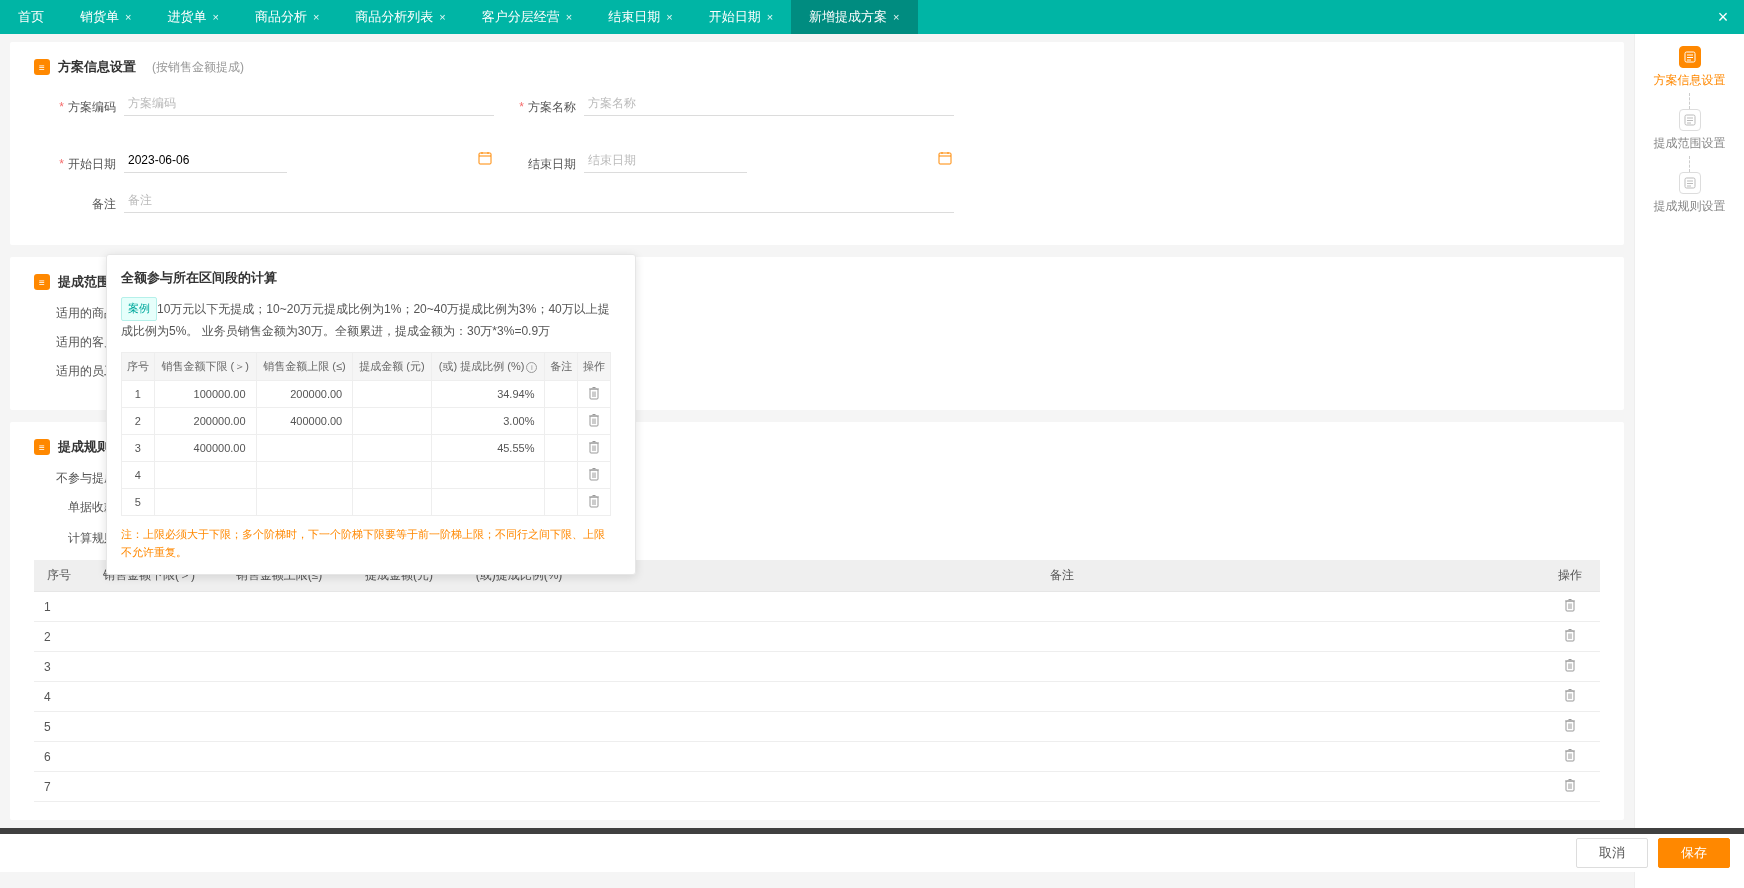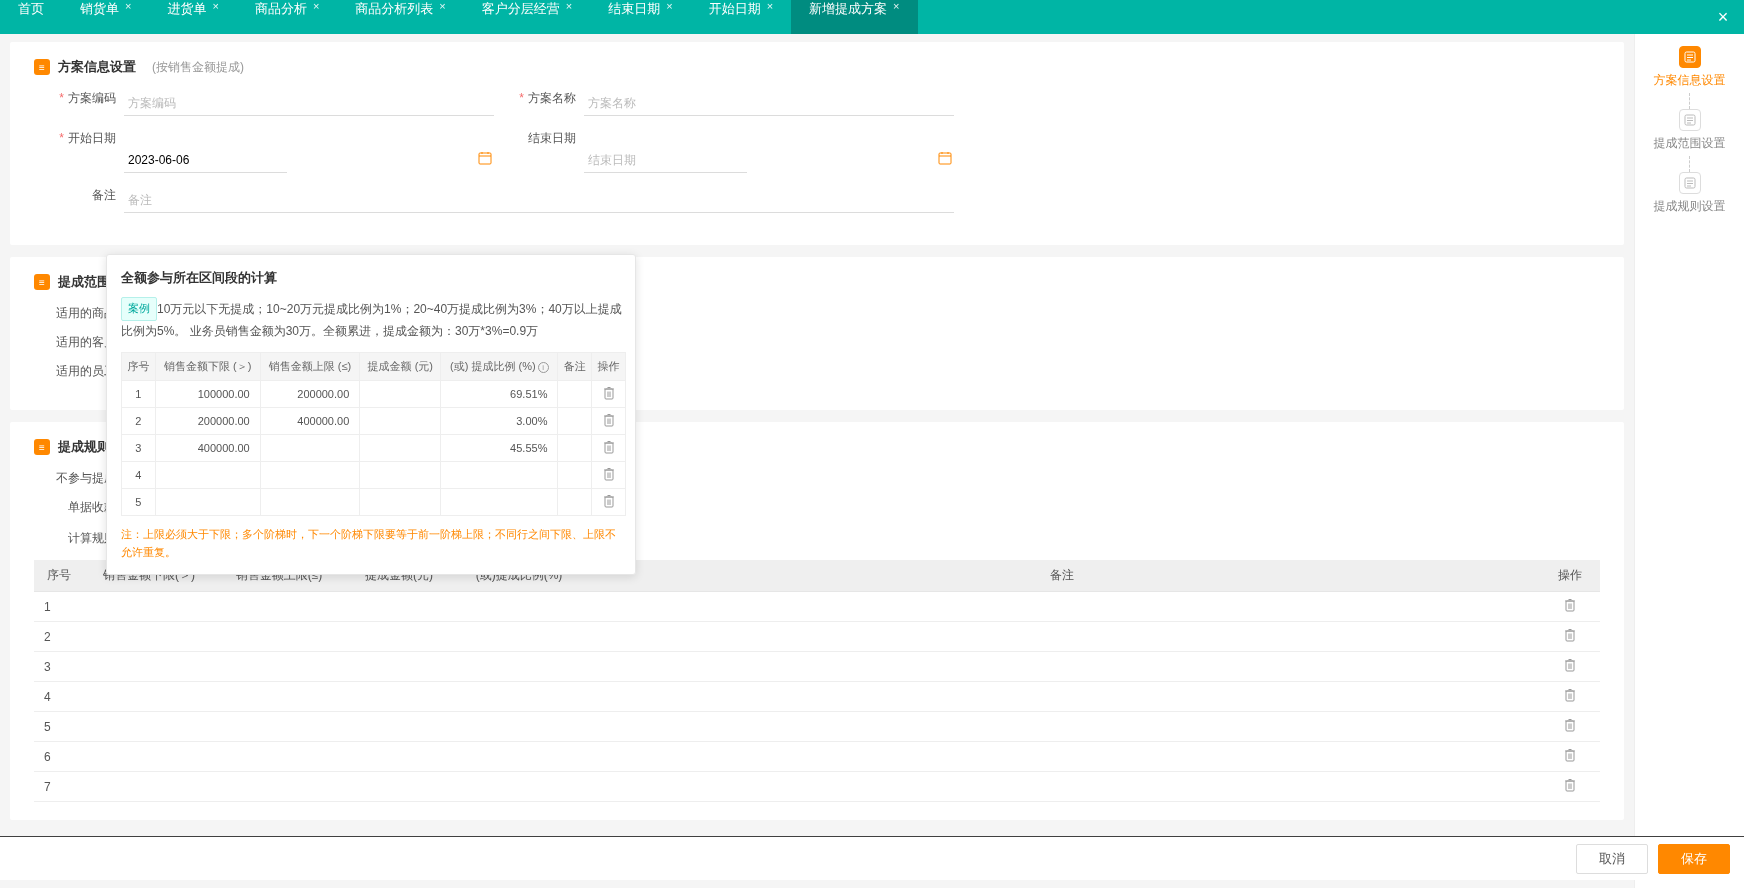--- a/index.html
+++ b/index.html
@@ -1,31 +1,31 @@
 <!DOCTYPE html>
 <html><head>
 <meta charset="utf-8">
 <style>
 * { box-sizing: border-box; margin: 0; padding: 0; }
 body { font-family: "Microsoft YaHei", Arial, sans-serif; font-size: 12px; color: #333; background: #f5f5f5; overflow: hidden; }
 .topbar { background: #00b5a5; height: 34px; display: flex; align-items: stretch; position: relative; }
-.tab { display: flex; align-items: flex-start; padding: 0 18px; color: #fff; font-size: 13px; cursor: pointer; position: relative; white-space: nowrap; }
+.tab { display: flex; align-items: center; padding: 0 18px; color: #fff; font-size: 13px; cursor: pointer; position: relative; white-space: nowrap; }
 .tab.active { background: #008c80; }
 .tab .close-x { margin-left: 6px; font-size: 11px; opacity: .9; }
 .tab-global-close { position: absolute; right: 4px; top: 0; width: 34px; height: 34px; display: flex; align-items: center; justify-content: center; color: #fff; font-size: 18px; cursor: pointer; }
 .page { display: flex; height: calc(100vh - 34px); }
 .main { flex: 1; overflow-y: auto; padding: 8px 10px 70px 10px; }
 .side { width: 110px; background: #fff; border-left: 1px solid #eee; padding-top: 12px; }
 .panel { background: #fff; border-radius: 2px; margin-bottom: 12px; padding: 16px 24px 18px 24px; }
 .panel-head { display: flex; align-items: center; margin-bottom: 14px; }
 .panel-icon { width: 16px; height: 16px; border-radius: 3px; background: #ff8800; color: #fff; display: inline-flex; align-items: center; justify-content: center; font-size: 10px; margin-right: 8px; }
 .panel-title { font-size: 13px; color: #333; font-weight: 600; }
 .panel-sub { color: #999; font-size: 12px; margin-left: 16px; }
 .form-row { display: flex; margin-bottom: 14px; }
-.form-item { display: flex; align-items: flex-start; width: 460px; }
+.form-item { display: flex; align-items: flex-end; width: 460px; }
 .form-label { width: 90px; text-align: right; color: #555; font-size: 12px; padding-right: 8px; }
 .req::before { content: "*"; color: #f56c6c; margin-right: 4px; }
 .form-input { flex: 1; border: none; border-bottom: 1px solid #dcdcdc; height: 26px; font-size: 12px; padding: 0 4px; outline: none; }
 .form-input::placeholder { color: #bbb; }
 .input-wrap { flex: 1; position: relative; margin-top: 17px; }
 .cal-icon { position: absolute; right: 2px; top: 4px; width: 14px; height: 14px; }
 .sec-label { width: 90px; text-align: right; color: #555; font-size: 12px; padding-right: 8px; display: inline-block; vertical-align: middle; }
 .sec-line { margin-bottom: 12px; }
 .radio-row { display: flex; align-items: center; }
 .radio-opt { display: inline-flex; align-items: center; margin-right: 22px; cursor: pointer; color: #555; }
@@ -35,25 +35,25 @@
 .main-table { width: 100%; border-collapse: collapse; margin-top: 6px; }
 .main-table th { background: #efefef; font-weight: normal; color: #555; font-size: 12px; padding: 7px 6px; border-bottom: 1px solid #e6e6e6; text-align: center; }
 .main-table td { border-bottom: 1px solid #eee; padding: 6px 6px; text-align: center; color: #555; height: 24px; }
 .trash { width: 12px; height: 14px; display: inline-block; }
 .anchor { display: flex; flex-direction: column; align-items: center; margin-bottom: 4px; cursor: pointer; position: relative; }
 .anchor-icon { width: 22px; height: 22px; border: 1px solid #ddd; border-radius: 4px; display: flex; align-items: center; justify-content: center; margin-bottom: 4px; background: #fff; }
 .anchor.active .anchor-icon { background: #ff8800; border-color: #ff8800; color: #fff; }
 .anchor-label { font-size: 12px; color: #888; }
 .anchor.active .anchor-label { color: #ff8800; }
 .anchor-line { width: 1px; height: 16px; border-left: 1px dashed #ccc; margin: 0 auto; }
-.footer { position: fixed; bottom: 8px; left: 0; right: 0; height: 44px; background: #fff; border-top: 1px solid #404040; display: flex; justify-content: flex-end; align-items: center; padding: 0 14px; gap: 10px; text-align: right; }
+.footer { position: fixed; bottom: 16px; left: 0; right: 0; height: 44px; background: #fff; border-top: 6px solid #404040; display: flex; justify-content: flex-end; align-items: center; padding: 0 14px; gap: 10px; text-align: right; }
 .btn { height: 30px; padding: 0 22px; font-size: 13px; border-radius: 2px; cursor: pointer; display: inline-flex; align-items: center; justify-content: center; }
 .btn-default { background: #fff; border: 1px solid #ddd; color: #555; }
 .btn-primary { background: #ff8800; border: 1px solid #ff8800; color: #fff; }
-.tooltip { position: absolute; left: 106px; top: 254px; width: 530px; background: #fff; border: 1px solid #e6e6e6; border-radius: 3px; box-shadow: 0 2px 10px rgba(0,0,0,.12); padding: 14px 9px 12px 14px; z-index: 50; }
+.tooltip { position: absolute; left: 106px; top: 254px; width: 530px; background: #fff; border: 1px solid #e6e6e6; border-radius: 3px; box-shadow: 0 2px 10px rgba(0,0,0,.12); padding: 14px 24px 12px 14px; z-index: 50; }
 .tt-title { font-weight: 600; font-size: 13px; margin-bottom: 10px; color: #333; }
 .tt-badge { display: inline-block; background: #e6fffb; color: #00a99d; border: 1px solid #b5f0ea; padding: 1px 6px; font-size: 11px; border-radius: 2px; vertical-align: 1px; }
 .tt-desc { color: #555; line-height: 1.8; font-size: 12px; margin-bottom: 10px; }
 .tt-table { width: 100%; border-collapse: collapse; font-size: 11px; }
 .tt-table th { background: #f5f5f5; color: #666; font-weight: normal; padding: 6px 4px; border: 1px solid #eee; text-align: center; white-space: nowrap; }
 .tt-table td { border: 1px solid #eee; padding: 5px 4px; text-align: center; color: #555; }
 .tt-table td.r { text-align: right; padding-right: 10px; }
 .tt-note { color: #ff8800; font-size: 11px; margin-top: 10px; line-height: 1.6; }
 .info-icon { display: inline-block; width: 11px; height: 11px; border: 1px solid #999; border-radius: 50%; font-size: 8px; line-height: 10px; text-align: center; color: #999; vertical-align: 0; margin-left: 2px; }
 </style>
@@ -370,21 +370,21 @@
           <th>备注</th>
           <th>操作</th>
         </tr>
       </thead>
     <tbody id="tt-body">
         <tr>
           <td>1</td>
           <td class="r">100000.00</td>
           <td class="r">200000.00</td>
           <td class="r"></td>
-          <td class="r">69.51%</td>
+          <td class="r">34.94%</td>
           <td></td>
           <td><svg class="trash" viewBox="0 0 12 14">
               <rect x="2" y="3" width="8" height="10" rx="1" fill="none" stroke="#999"></rect>
               <line x1="1" y1="3" x2="11" y2="3" stroke="#999"></line>
               <line x1="4.5" y1="1.5" x2="7.5" y2="1.5" stroke="#999"></line>
               <line x1="5" y1="5.5" x2="5" y2="11" stroke="#999"></line>
               <line x1="7" y1="5.5" x2="7" y2="11" stroke="#999"></line>
             </svg></td>
         </tr>
         <tr>

